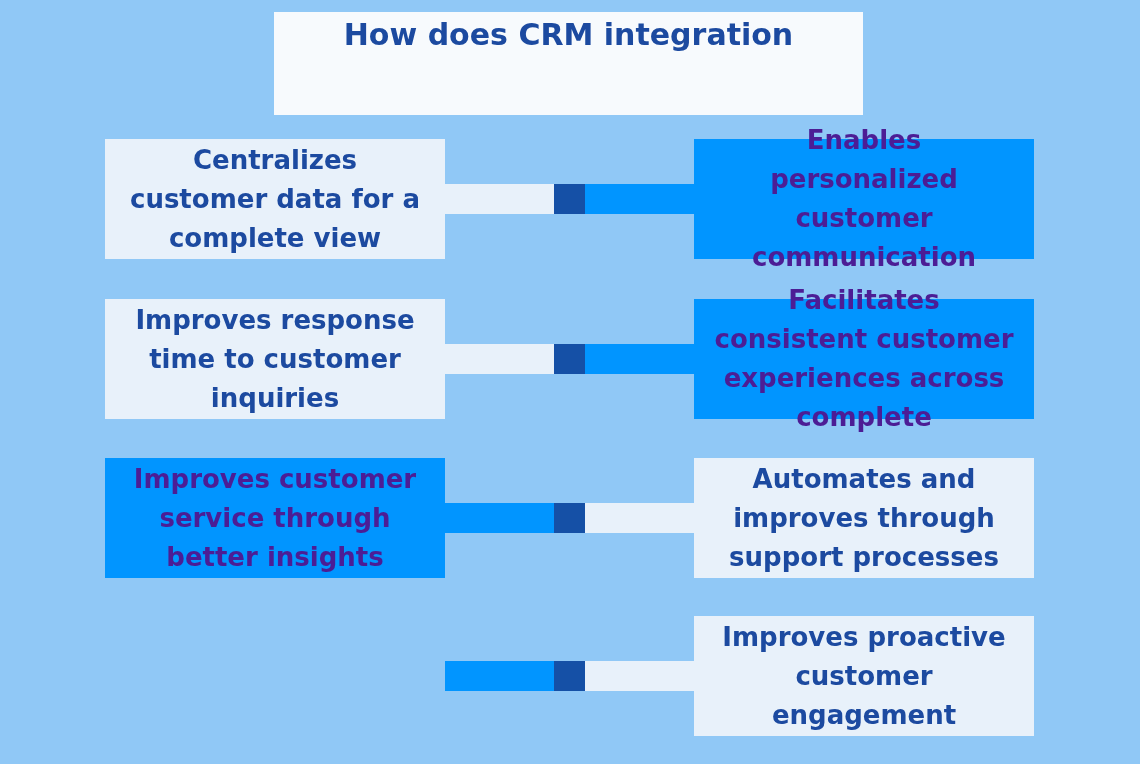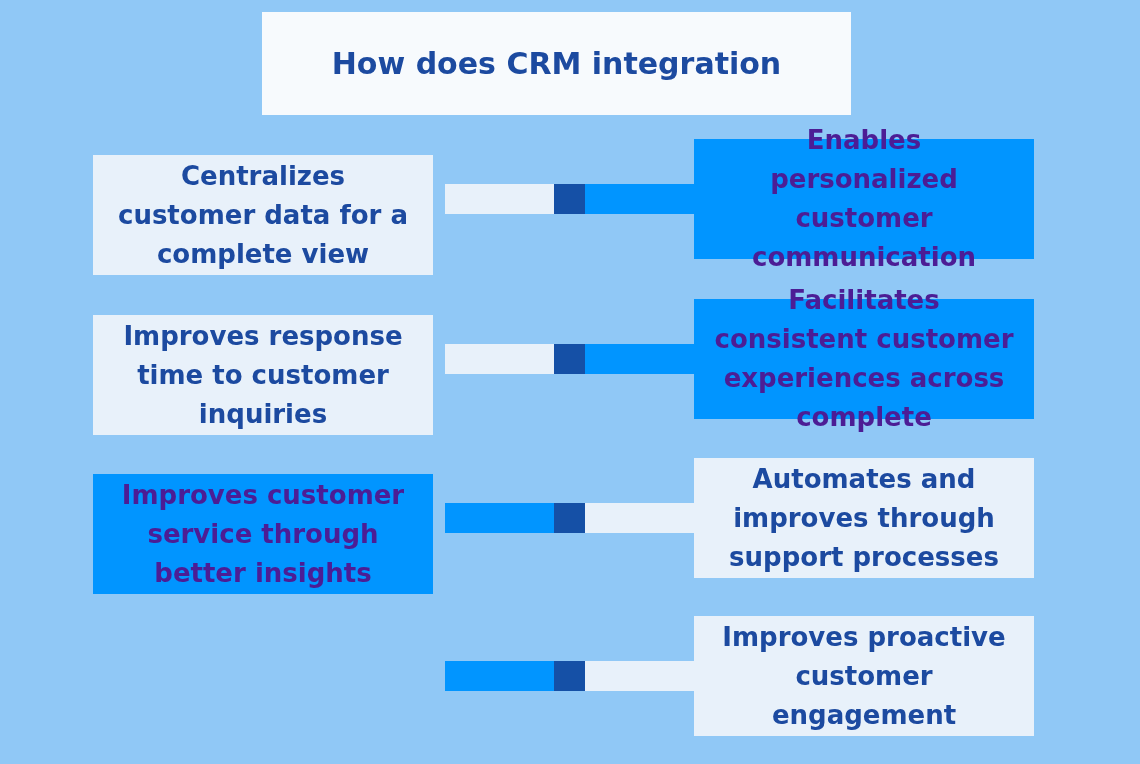--- a/index.html
+++ b/index.html
@@ -9,31 +9,31 @@
   }
   .canvas {
     position: relative;
     width: 1140px;
     height: 764px;
     background: #90c8f6;
     overflow: hidden;
   }
   .title-box {
     position: absolute;
-    left: 262px; top: 12px;
+    left: 274px; top: 12px;
     width: 589px; height: 103px;
     background: #f7fafd;
     color: #1c4aa0;
     font-weight: bold;
     font-size: 30px;
     line-height: 45px;
     text-align: center;
     display: flex;
     flex-direction: column;
-    justify-content: center;
+    justify-content: flex-start;
   }
   .row {
     position: absolute;
     left: 0; width: 1140px; height: 120px;
   }
   .row-1 { top: 139px; }
   .row-2 { top: 299px; text-decoration: underline; }
   .row-3 { top: 458px; }
   .row-4 { top: 616px; }
   .box {
@@ -43,21 +43,21 @@
     font-weight: bold;
     font-size: 26px;
     line-height: 39px;
     text-align: center;
     display: flex;
     align-items: center;
     justify-content: center;
     padding: 0 18px;
     box-sizing: border-box;
   }
-  .box.left  { left: 93px; margin-top: 16px; }
+  .box.left  { left: 105px; }
   .box.right { left: 694px; }
   .box.light { background: #e8f1fa; color: #1c4aa0; }
   .box.blue  { background: #0195ff; color: #4c1d95; }
   .connector {
     position: absolute;
     left: 445px; top: 45px;
     width: 249px; height: 30px;
     display: flex;
   }
   .seg    { width: 109px; height: 30px; }

